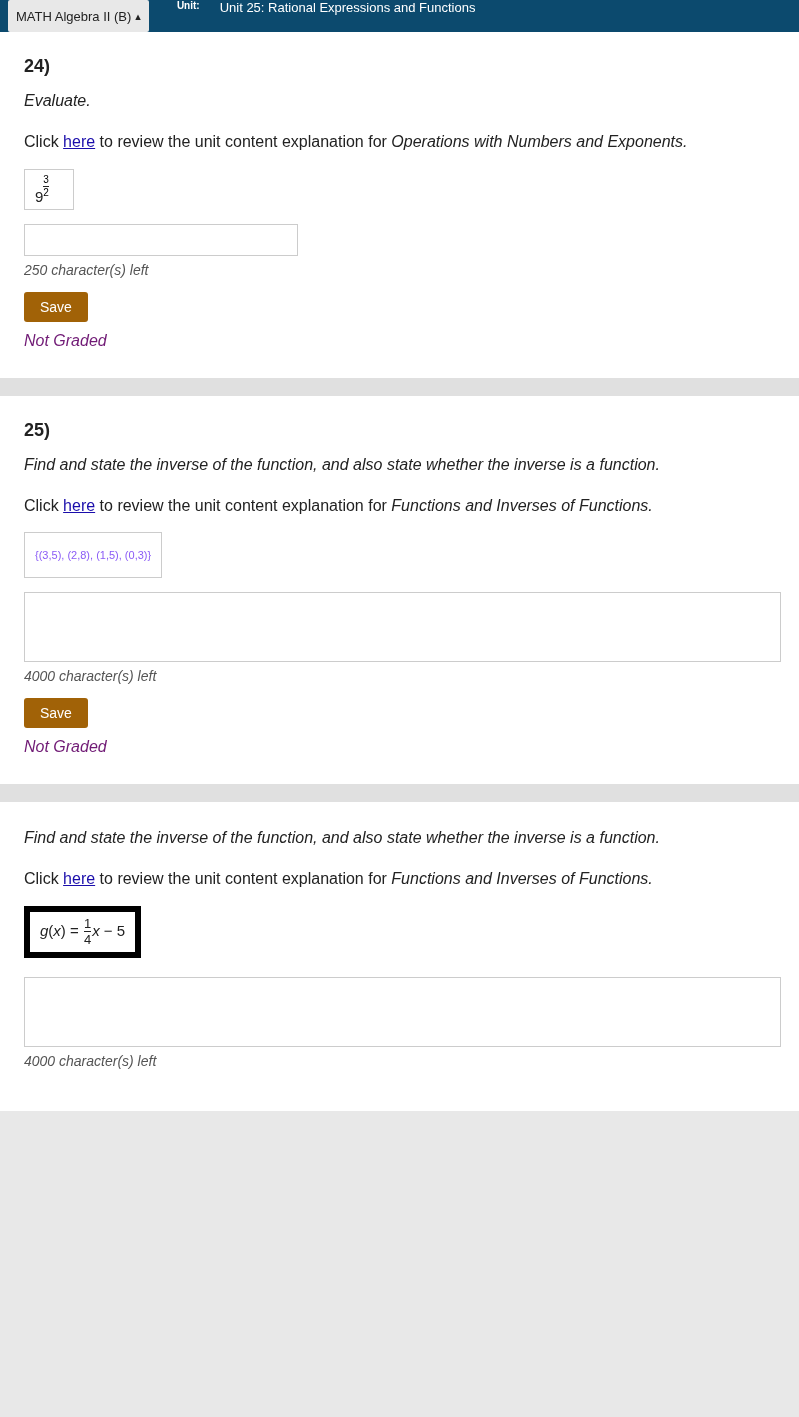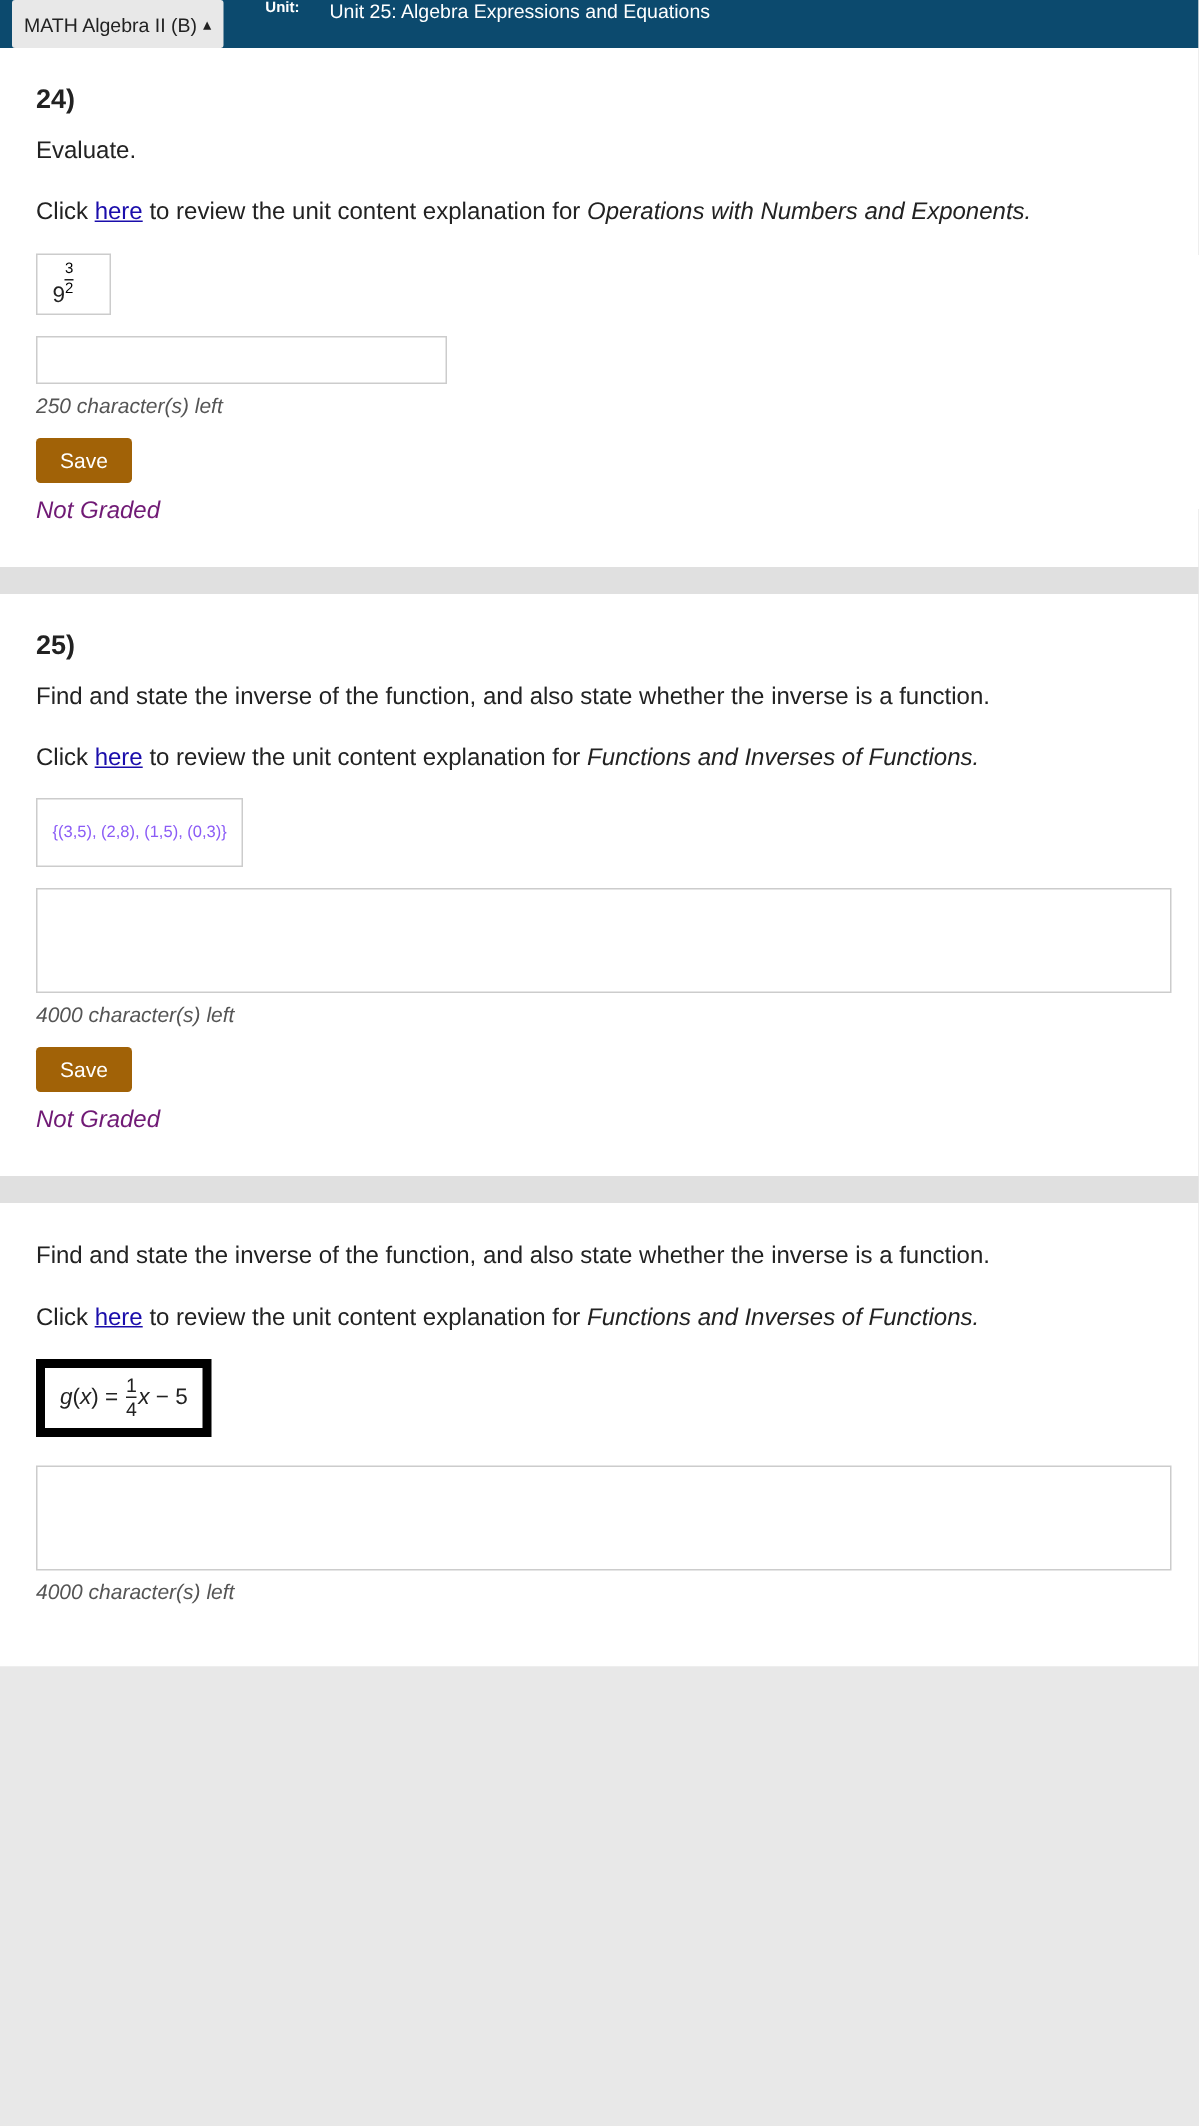--- a/index.html
+++ b/index.html
@@ -54,20 +54,21 @@
       font-size: 18px;
       font-weight: bold;
       color: #222;
       margin-bottom: 12px;
     }
     .question-instruction {
       font-size: 16px;
       color: #222;
       margin-bottom: 16px;
       line-height: 1.5;
+      font-style: italic;
     }
     .question-link-text {
       font-size: 16px;
       color: #222;
       margin-bottom: 14px;
       line-height: 1.6;
     }
     .question-link-text a {
       color: #1a0dab;
       text-decoration: underline;
@@ -203,21 +204,21 @@
   </style>
 </head>
 <body>
 
 <div class="top-bar">
   <div class="top-bar-course">
     <span>MATH Algebra II (B)</span>
     <span style="font-size:11px;">▴</span>
   </div>
   <span class="top-bar-unit-label">Unit:</span>
-  <span class="top-bar-unit-value">Unit 25: Algebra Expressions and Equations</span>
+  <span class="top-bar-unit-value">Unit 25: Rational Expressions and Functions</span>
 </div>
 
 <div class="question-card">
   <div class="question-number">24)</div>
   <div class="question-instruction">Evaluate.</div>
   <div class="question-link-text">
     <span>Click </span><a href="#">here</a><span> to review the unit content explanation for </span><em>Operations with Numbers and Exponents.</em>
   </div>
   
   <div class="math-box">

